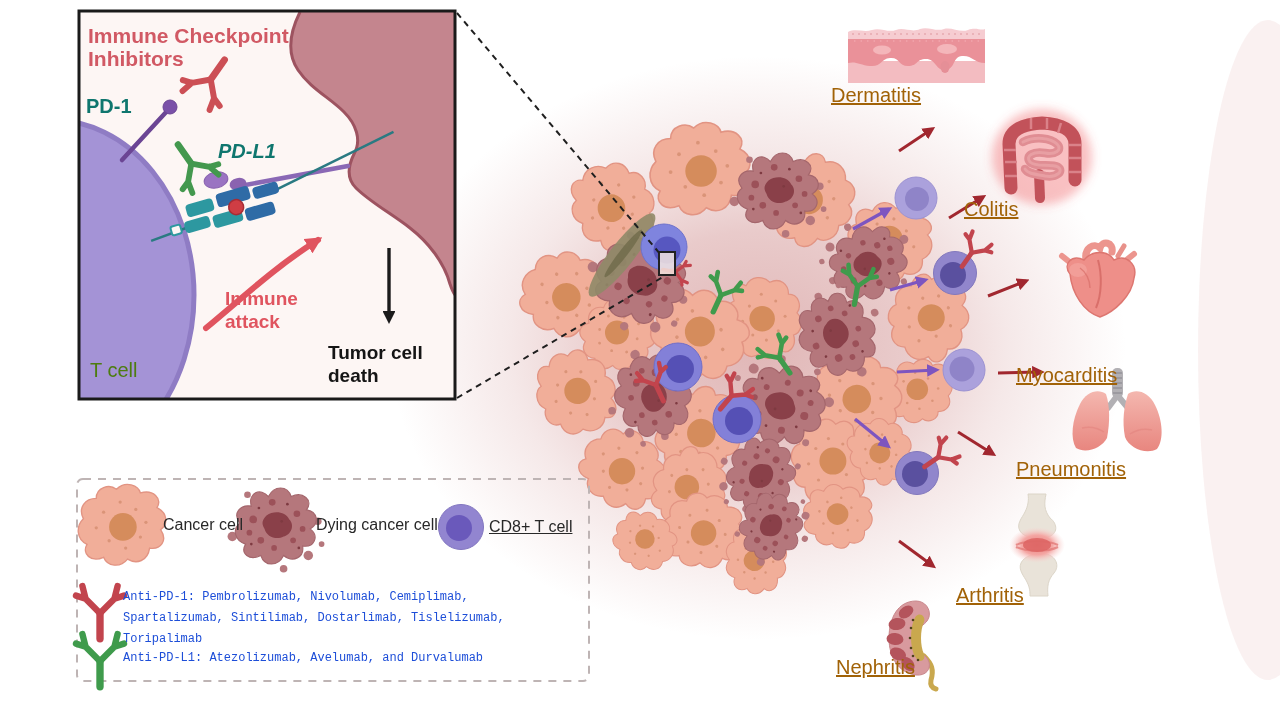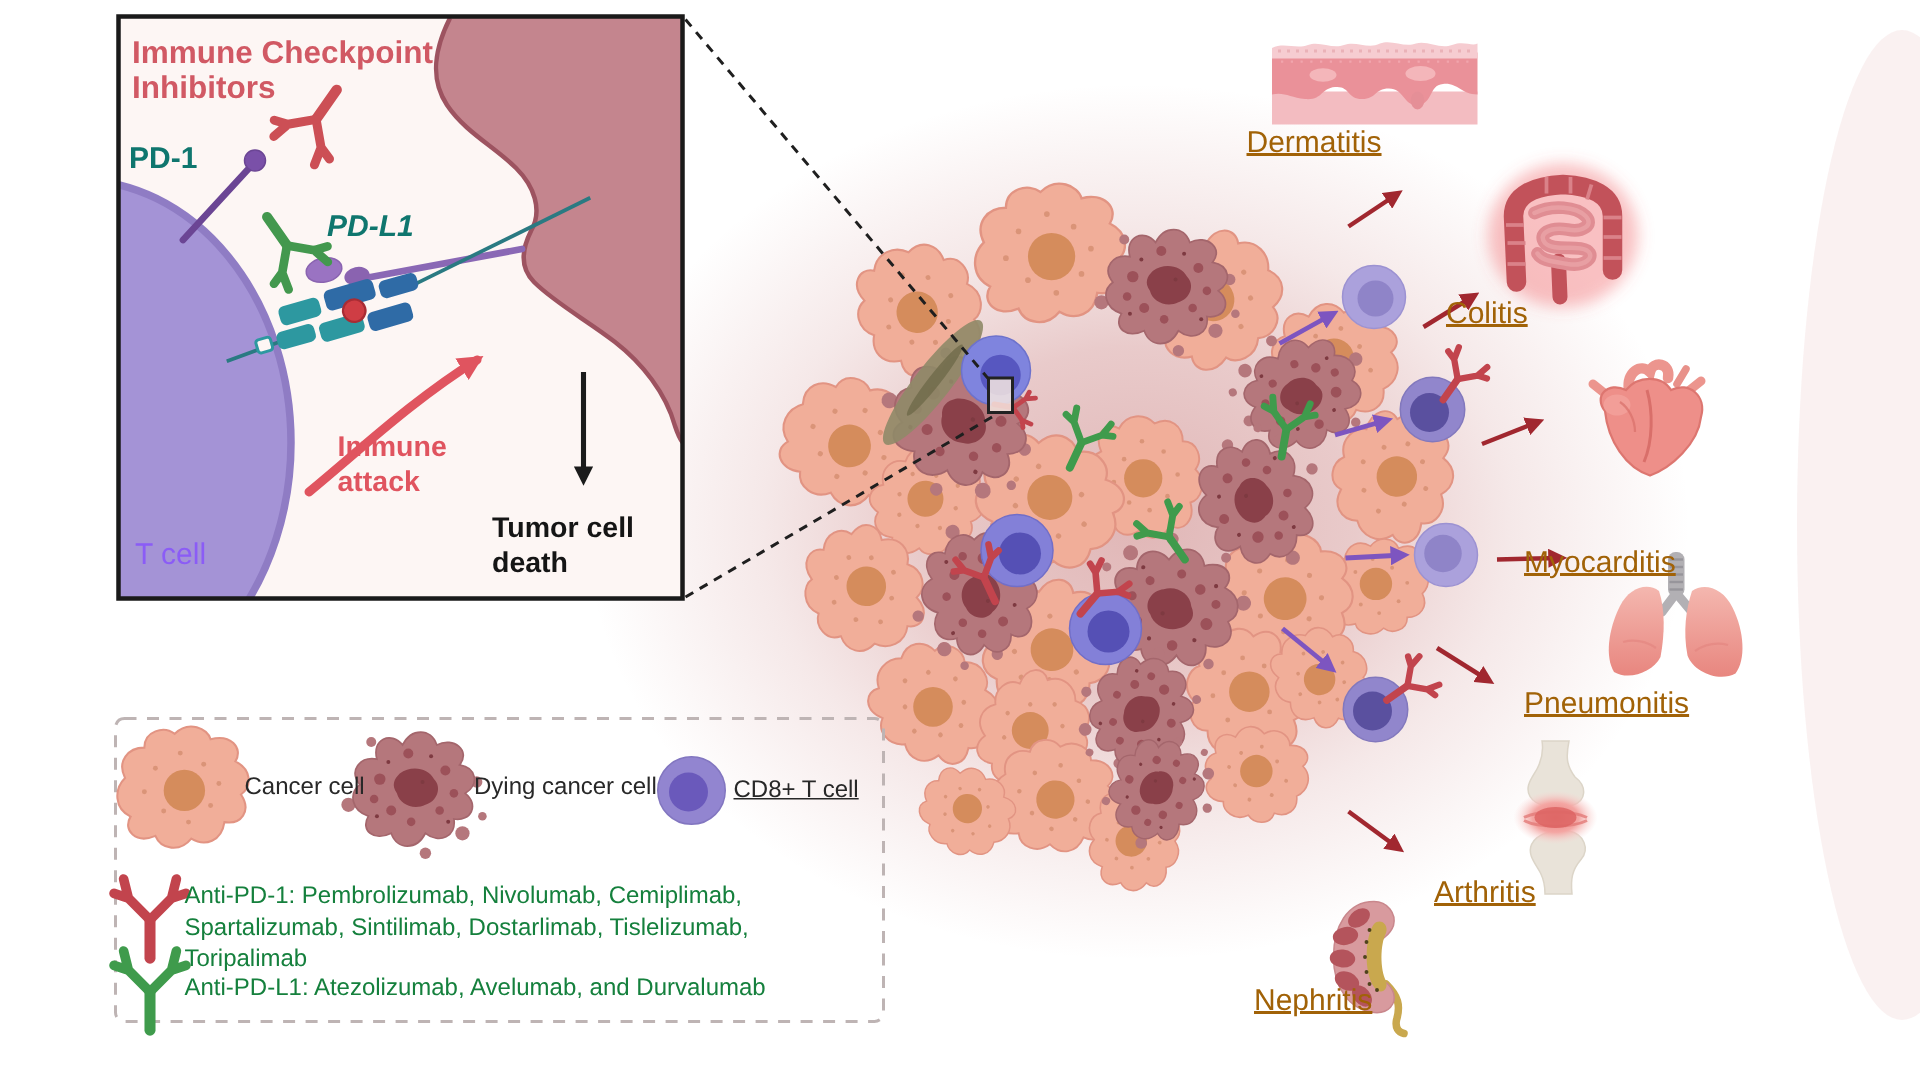--- a/index.html
+++ b/index.html
@@ -4,25 +4,25 @@
 <style>
   html,body{margin:0;padding:0;background:#ffffff;}
   .stage{position:relative;width:1280px;height:720px;overflow:hidden;background:#ffffff;
          font-family:"Liberation Sans",sans-serif;}
   .stage svg.scene{position:absolute;left:0;top:0;}
   .t{position:absolute;z-index:5;}
   .center{}
   .inset-title{color:#d15964;font-size:21px;font-weight:600;line-height:23px;}
   .pd{color:#0f766e;font-size:20px;font-weight:600;}
   .attack{color:#e0545f;font-size:19px;font-weight:600;line-height:23px;}
-  .tcell-lab{color:#8b5cf6;font-size:20px;font-weight:500;}
+  .tcell-lab{color:#4d7c0f;font-size:20px;font-weight:500;}
   .death{color:#151515;font-size:19px;font-weight:700;line-height:23px;}
   .organ{color:#a16207;font-size:20px;font-weight:500;text-decoration:underline;}
   .leg{color:#282828;font-size:16px;}
-  .ab-text{color:#15803d;font-size:16px;line-height:21px;}
+  .ab-text{color:#1d4ed8;font-size:12px;line-height:21px;font-family:Liberation Mono, monospace;}
 </style>
 </head>
 <body>
 
 <div class="stage">
 <svg class="scene" width="1280" height="720" viewBox="0 0 1280 720" xmlns="http://www.w3.org/2000/svg">
   <defs>
     <radialGradient id="glowG">
       <stop offset="0%" stop-color="rgba(194,110,110,0.50)"></stop>
       <stop offset="40%" stop-color="rgba(194,110,110,0.36)"></stop>

